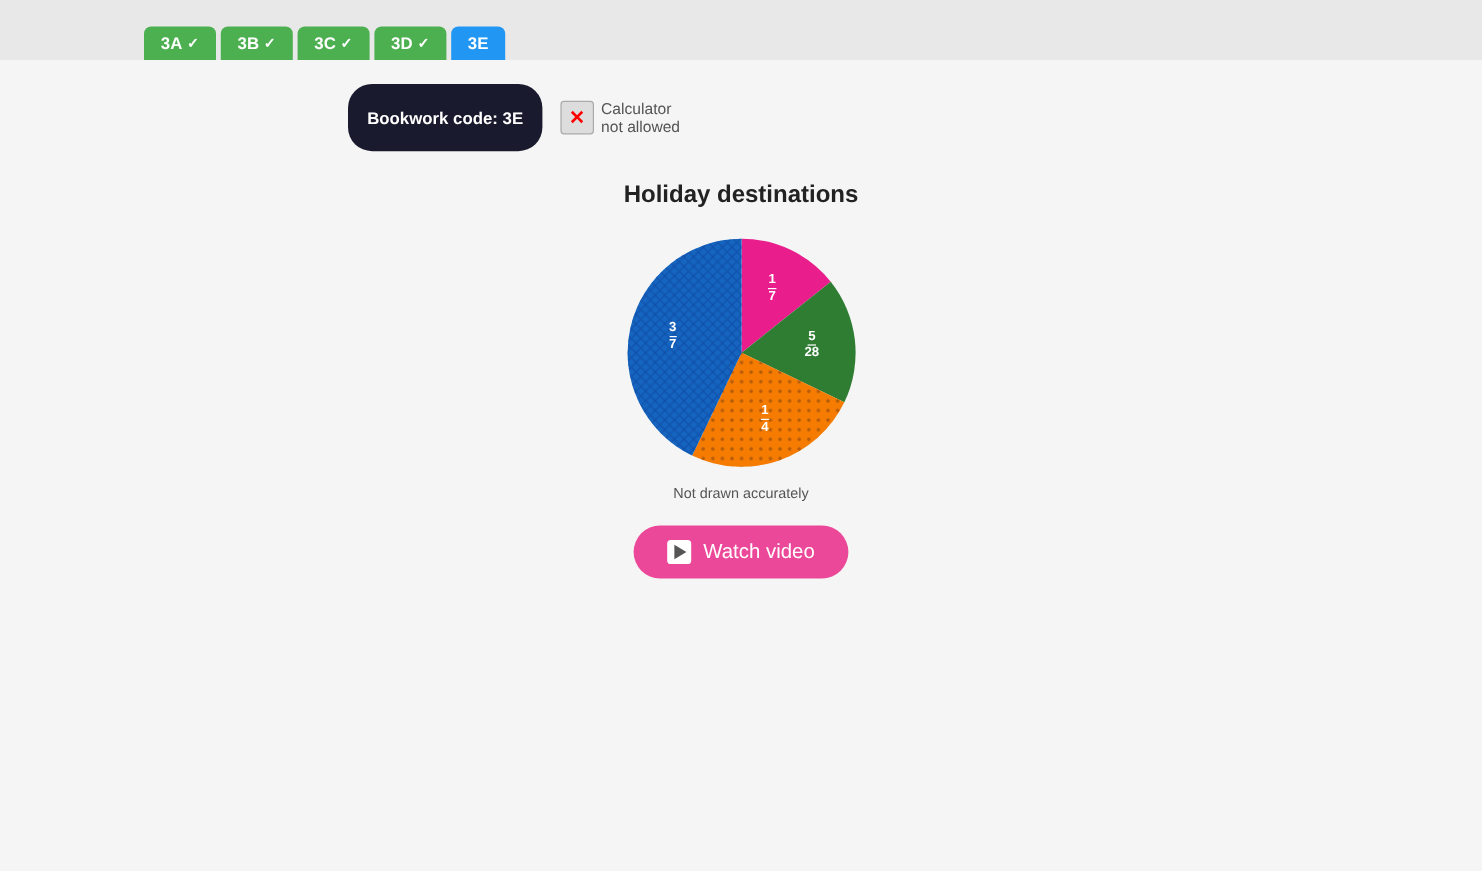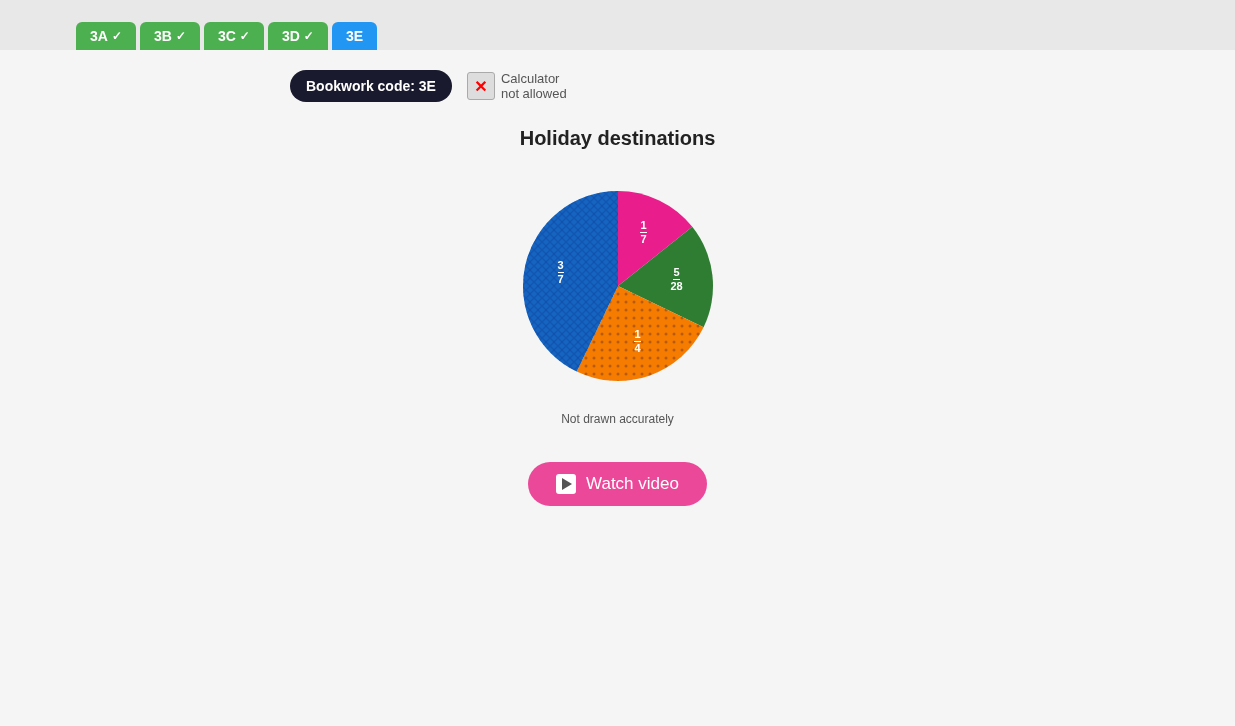--- a/index.html
+++ b/index.html
@@ -15,21 +15,21 @@
     
     .top-nav {
       position: absolute;
       top: 0;
       left: 0;
       right: 0;
       height: 50px;
       background: #e8e8e8;
       display: flex;
       align-items: flex-end;
-      padding-left: 76px;
+      padding-left: 120px;
       gap: 4px;
     }
 
     .tab {
       padding: 6px 14px;
       border-radius: 6px 6px 0 0;
       font-size: 14px;
       font-weight: bold;
       cursor: pointer;
       display: flex;
@@ -70,21 +70,21 @@
       display: flex;
       align-items: center;
       gap: 15px;
       margin-bottom: 20px;
       margin-left: 260px;
     }
 
     .bookwork-badge {
       background: #1a1a2e;
       color: white;
-      padding: 8px 16px;
+      padding: 20px 16px;
       border-radius: 20px;
       font-size: 14px;
       font-weight: bold;
     }
 
     .calculator-notice {
       display: flex;
       align-items: center;
       gap: 6px;
       font-size: 13px;
@@ -137,21 +137,20 @@
     .simplest {
       font-size: 17px;
       color: #444;
     }
 
     
     .chart-section {
       display: flex;
       flex-direction: column;
       align-items: center;
-      gap: 16px;
     }
 
     .chart-title {
       font-size: 20px;
       font-weight: bold;
       color: #222;
       margin-bottom: 20px;
     }
 
     .chart-and-key {

